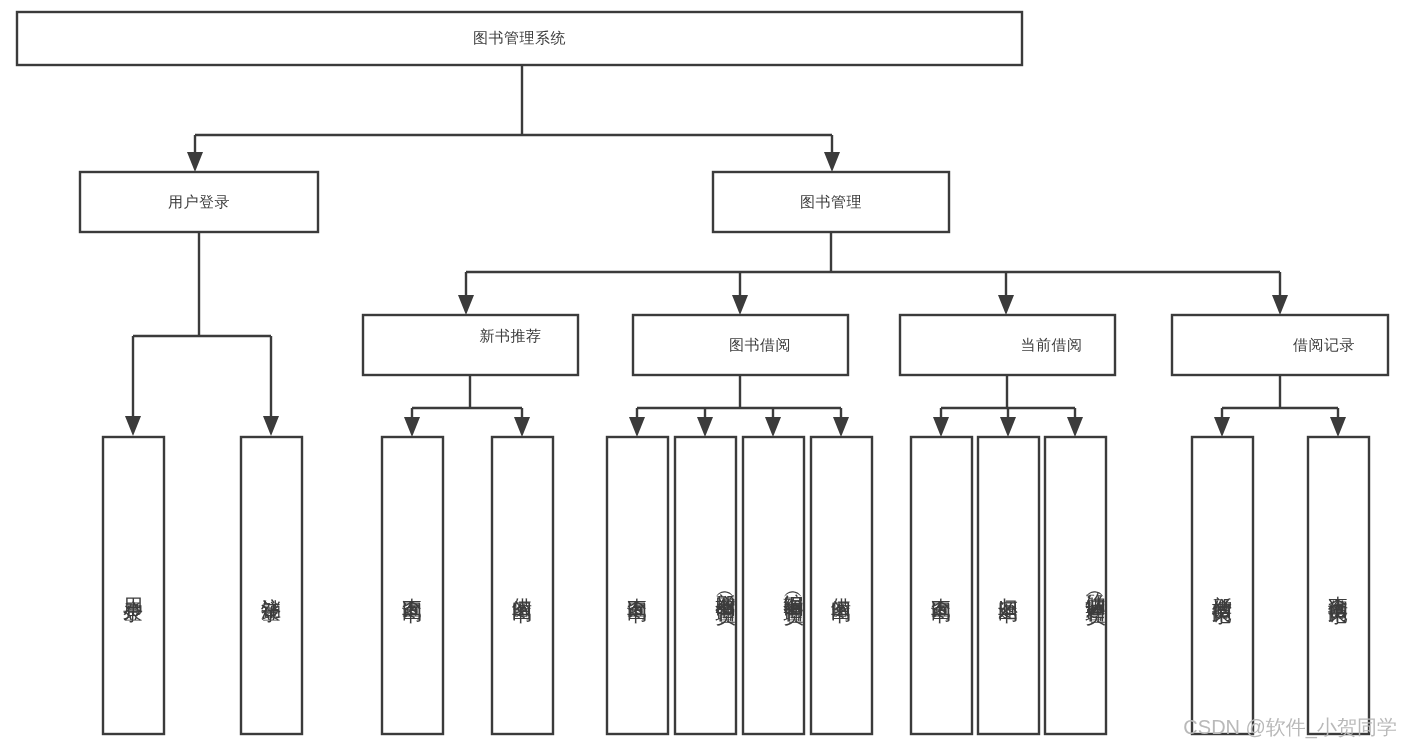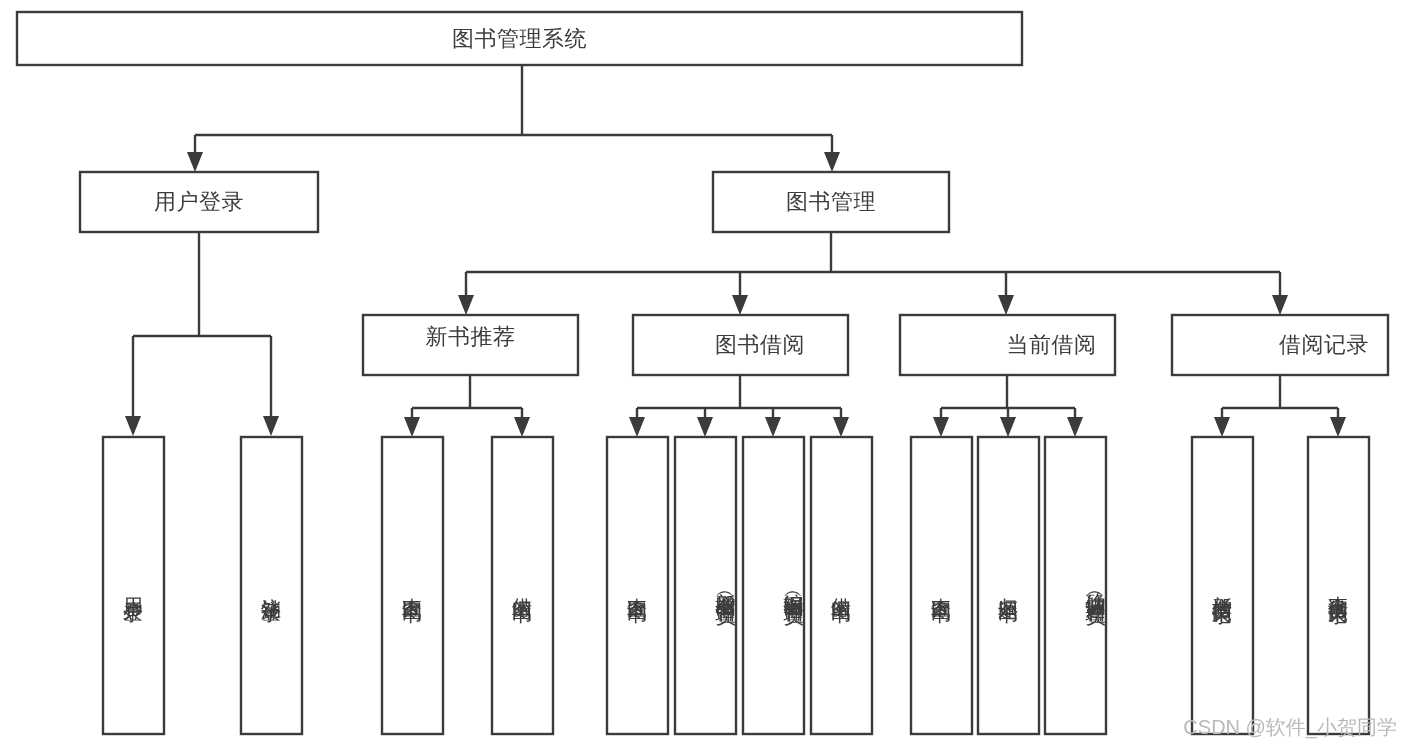--- a/index.html
+++ b/index.html
@@ -36,21 +36,21 @@
   }
   .arrow-head {
     fill: #3b3b3b;
     stroke: none;
   }
   .node-label-h {
     position: absolute;
     display: flex;
     align-items: center;
     justify-content: center;
-    font-size: 22px;
+    font-size: 15px;
     color: #3c3c3c;
     letter-spacing: 0.5px;
     white-space: nowrap;
     pointer-events: none;
   }
   .node-label-v {
     position: absolute;
     display: flex;
     align-items: center;
     justify-content: center;
@@ -175,21 +175,21 @@
     <rect class="node-box" x="1192" y="437" width="61" height="297"></rect>
     <rect class="node-box" x="1308" y="437" width="61" height="297"></rect>
 
   </svg>
 
   <div class="node-label-h" style="left:17px; top:12px; width:1005px; height:53px;">图书管理系统</div>
 
   <div class="node-label-h" style="left:80px; top:172px; width:238px; height:60px;">用户登录</div>
   <div class="node-label-h" style="left:713px; top:172px; width:236px; height:60px;">图书管理</div>
 
-  <div class="node-label-h" style="left:363px; top:315px; width:215px; height:43px;">新书推荐</div>
+  <div class="node-label-h" style="left:363px; top:315px; width:215px; height:43px;padding-left:40px;">新书推荐</div>
   <div class="node-label-h" style="left:633px; top:315px; width:254px; height:60px;">图书借阅</div>
   <div class="node-label-h" style="left:900px; top:315px; width:215px; height:60px;padding-left:44px;">当前借阅</div>
   <div class="node-label-h" style="left:1172px; top:315px; width:216px; height:60px;margin-left:44px;">借阅记录</div>
 
   <div class="node-label-v" style="left:103px; top:437px; width:61px; height:297px;">用户登录</div>
   <div class="node-label-v" style="left:241px; top:437px; width:61px; height:297px;">注销登录</div>
 
   <div class="node-label-v" style="left:382px; top:437px; width:61px; height:297px;">查询图书</div>
   <div class="node-label-v" style="left:492px; top:437px; width:61px; height:297px;">借阅图书</div>
 

